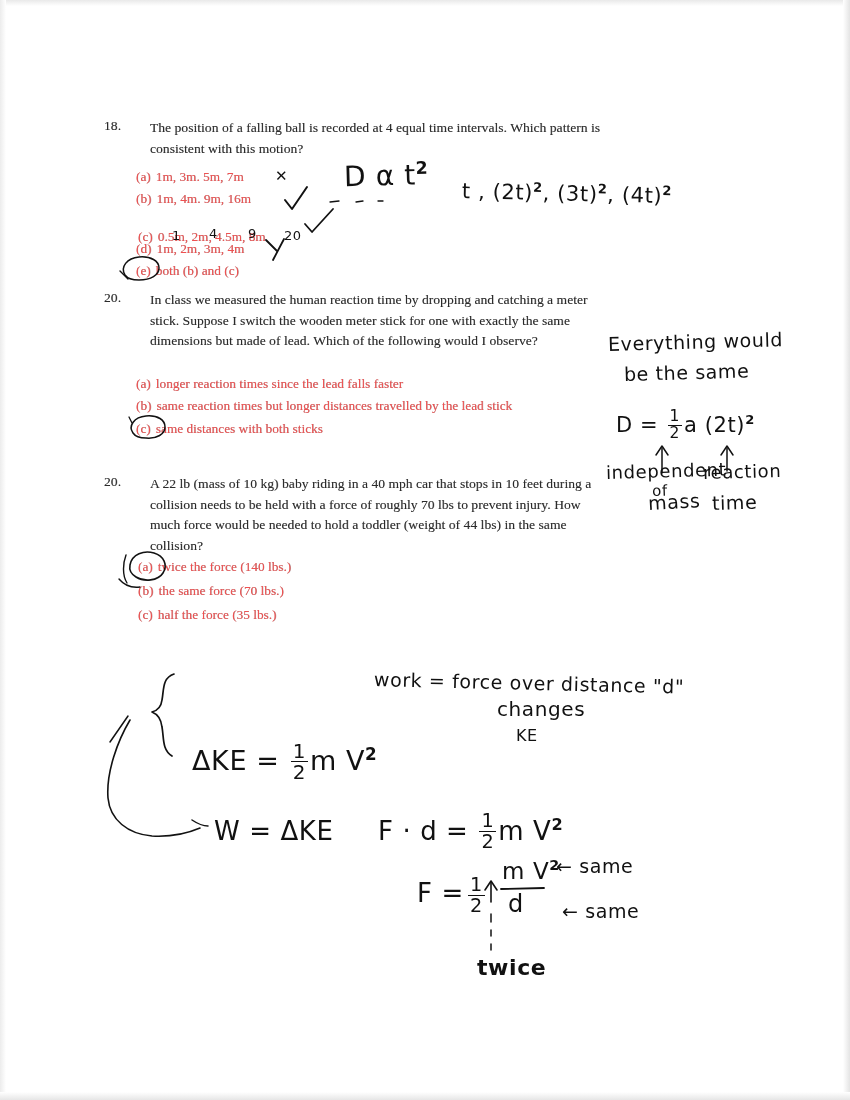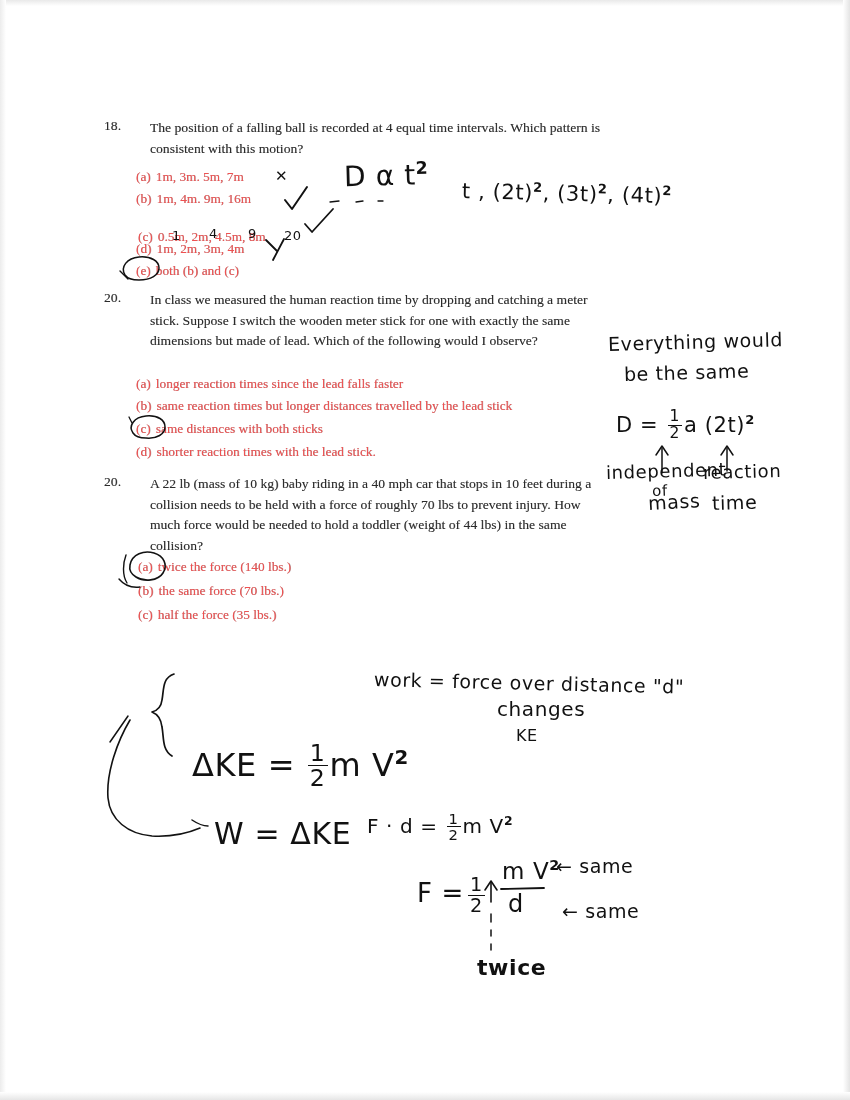--- a/index.html
+++ b/index.html
@@ -187,23 +187,20 @@
 
   <div class="choice" style="left:136px; top:397px;">
     <span class="lbl">(b)</span><span>same reaction times but longer distances travelled by the lead stick</span>
   </div>
   <div class="choice" style="left:136px; top:375px;">
     <span class="lbl">(a)</span><span>longer reaction times since the lead falls faster</span>
   </div>
   <div class="choice" style="left:136px; top:420px;">
     <span class="lbl">(c)</span><span>same distances with both sticks</span>
   </div>
-  <div class="choice" style="left:136px; top:443px;">
-    <span class="lbl">(d)</span><span>shorter reaction times with the lead stick.</span>
-  </div>
 
   <svg class="ink" style="left:127px; top:414px;" width="42" height="27" viewBox="0 0 42 27">
     <path d="M6,19 C1,12 7,3 19,2 C31,1 38,6 38,13 C38,20 30,25 19,24 C12,24 8,22 6,19 Z" stroke-width="1.5"></path>
     <path d="M2,3 L5,9" stroke-width="1.3"></path>
   </svg>
 
   <div class="hand hand-skew" style="left:608px; top:333px; font-size:19px;">Everything would</div>
   <div class="hand hand-skew" style="left:624px; top:363px; font-size:19px;">be the same</div>
 
   <div class="hand" style="left:616px; top:410px; font-size:21px;">
@@ -261,31 +258,31 @@
   <svg class="ink" style="left:108px; top:714px;" width="30" height="30" viewBox="0 0 30 30">
     <path d="M2,28 L20,2" stroke-width="1.5"></path>
   </svg>
 
 
   <div class="hand hand-skew3" style="left:374px; top:668px; font-size:19px;">work = force over distance "d"</div>
 
   <div class="hand" style="left:497px; top:697px; font-size:20px;">changes</div>
   <div class="hand" style="left:516px; top:726px; font-size:16px;">KE</div>
 
-  <div class="hand" style="left:192px; top:742px; font-size:32px;">
+  <div class="hand" style="left:192px; top:742px; font-size:27px;">
     <span>ΔKE =</span>
     <span class="frac">
       <span class="num">1</span>
       <span class="den">2</span>
     </span><span>m V</span><sup>2</sup>
   </div>
 
-  <div class="hand" style="left:214px; top:816px; font-size:30px;">W = ΔKE</div>
-
-  <div class="hand" style="left:367px; top:812px; font-size:20px;">
+  <div class="hand" style="left:214px; top:816px; font-size:26px;">W = ΔKE</div>
+
+  <div class="hand" style="left:378px; top:812px; font-size:26px;">
     <span>F · d =</span>
     <span class="frac">
       <span class="num">1</span>
       <span class="den">2</span>
     </span><span>m V</span><sup>2</sup>
   </div>
 
   <div class="hand" style="left:417px; top:878px; font-size:26px;">F =</div>
 
   <div class="hand" style="left:466px; top:876px; font-size:26px;">

